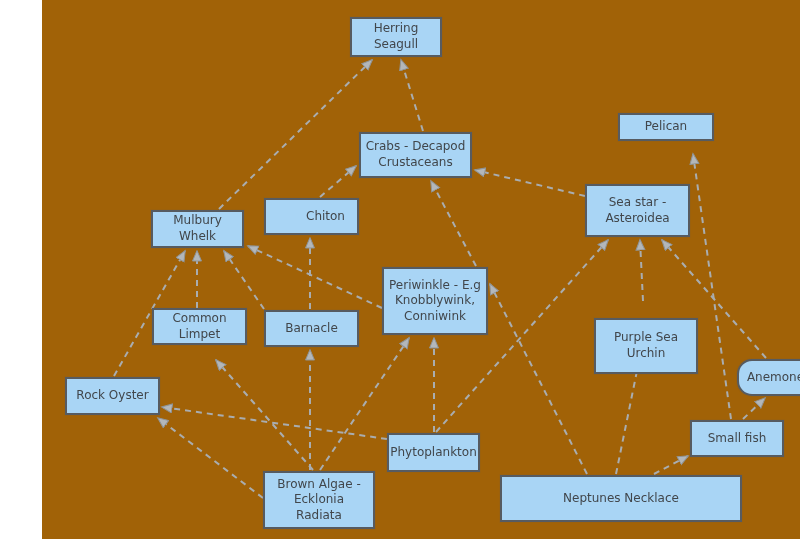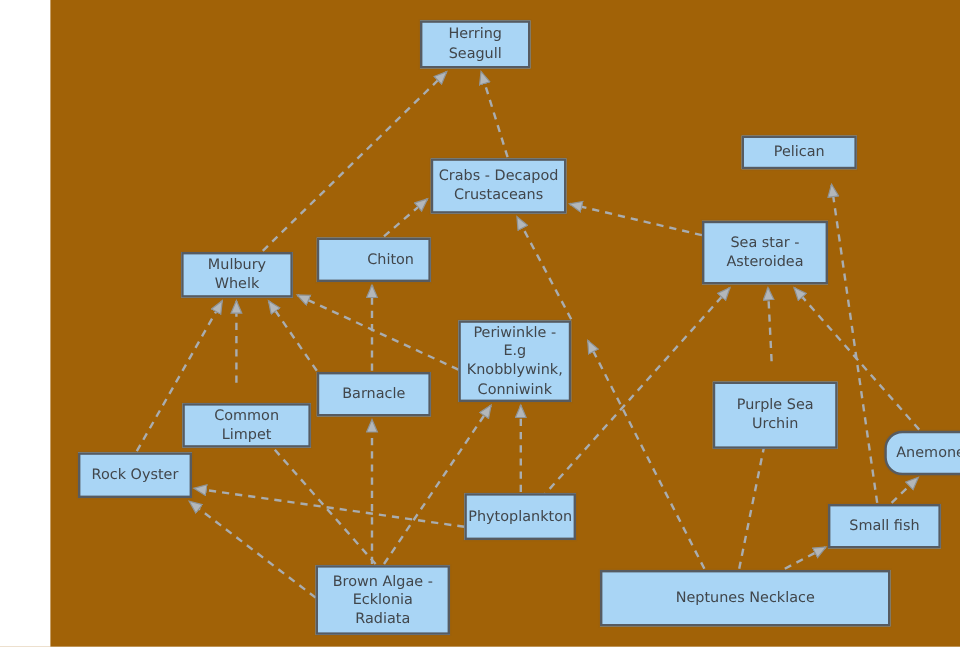--- a/index.html
+++ b/index.html
@@ -76,30 +76,30 @@
       <div class="node" style="left: 308px; top: 17px; width: 92px; height: 40px;">Herring
 Seagull</div>
       <div class="node" style="left: 317px; top: 132px; width: 113px; height: 46px;">Crabs - Decapod
 Crustaceans</div>
       <div class="node" style="left: 576px; top: 113px; width: 96px; height: 28px;">Pelican</div>
       <div class="node" style="left: 543px; top: 184px; width: 105px; height: 53px;">Sea star -
 Asteroidea</div>
       <div class="node" style="left: 109px; top: 210px; width: 93px; height: 38px;">Mulbury
 Whelk</div>
       <div class="node" style="left: 222px; top: 198px; width: 95px; height: 37px; padding-left: 28px;">Chiton</div>
-      <div class="node" style="left: 340px; top: 267px; width: 94px; height: 68px;">Periwinkle - E.g
+      <div class="node" style="left: 340px; top: 267px; width: 106px; height: 68px;">Periwinkle - E.g
 Knobblywink,
 Conniwink</div>
-      <div class="node" style="left: 110px; top: 336px; width: 107px; height: 37px;">Common
+      <div class="node" style="left: 110px; top: 308px; width: 95px; height: 37px;">Common
 Limpet</div>
       <div class="node" style="left: 222px; top: 310px; width: 95px; height: 37px;">Barnacle</div>
       <div class="node" style="left: 23px; top: 377px; width: 95px; height: 38px;">Rock Oyster</div>
       <div class="node" style="left: 552px; top: 318px; width: 104px; height: 56px;">Purple Sea
 Urchin</div>
       <div class="node" style="left: 695px; top: 359px; width: 77px; height: 37px; border-radius: 15px;">Anemone</div>
       <div class="node" style="left: 648px; top: 420px; width: 94px; height: 37px;">Small fish</div>
-      <div class="node" style="left: 345px; top: 411px; width: 93px; height: 39px;">Phytoplankton</div>
+      <div class="node" style="left: 345px; top: 433px; width: 93px; height: 39px;">Phytoplankton</div>
       <div class="node" style="left: 221px; top: 471px; width: 112px; height: 58px;">Brown Algae -
 Ecklonia
 Radiata</div>
       <div class="node" style="left: 458px; top: 475px; width: 242px; height: 47px;">Neptunes Necklace</div>
     </div>
 </div>
 
 </body></html>

